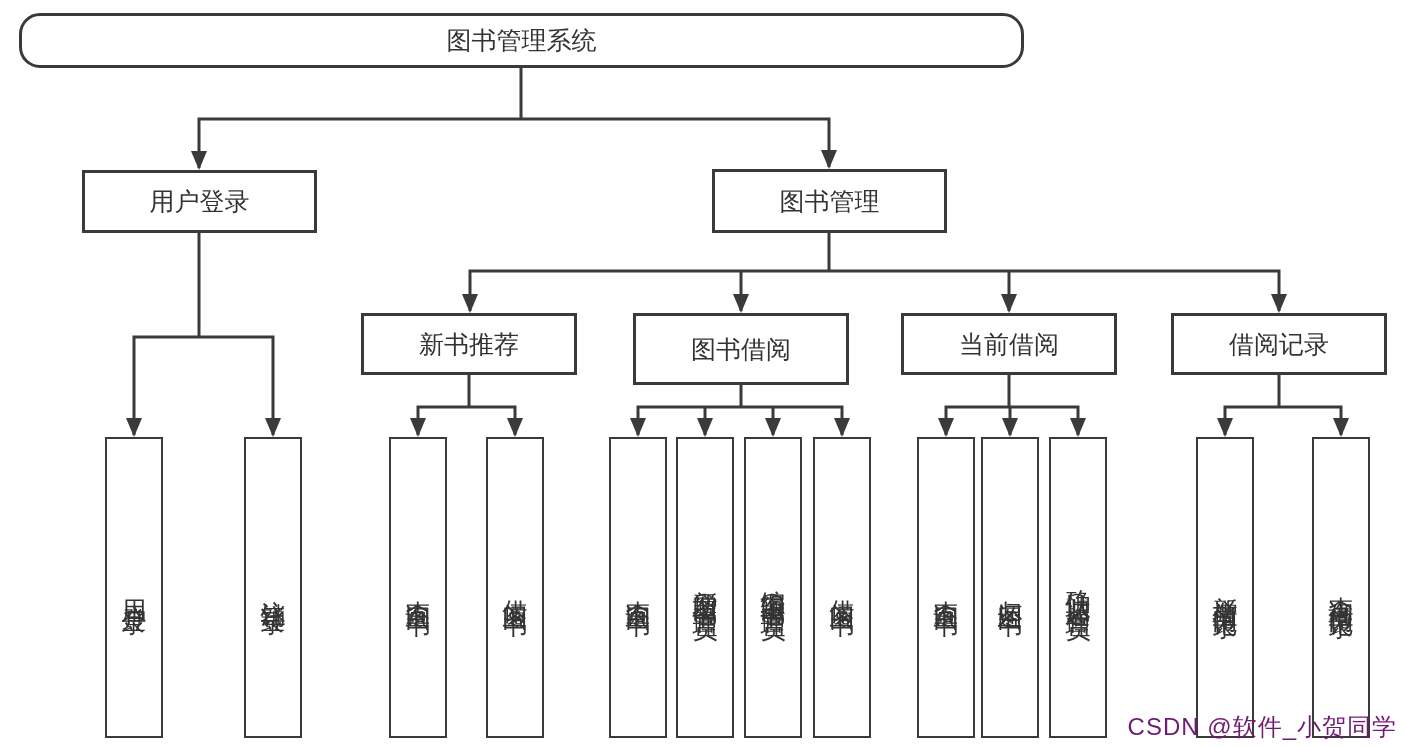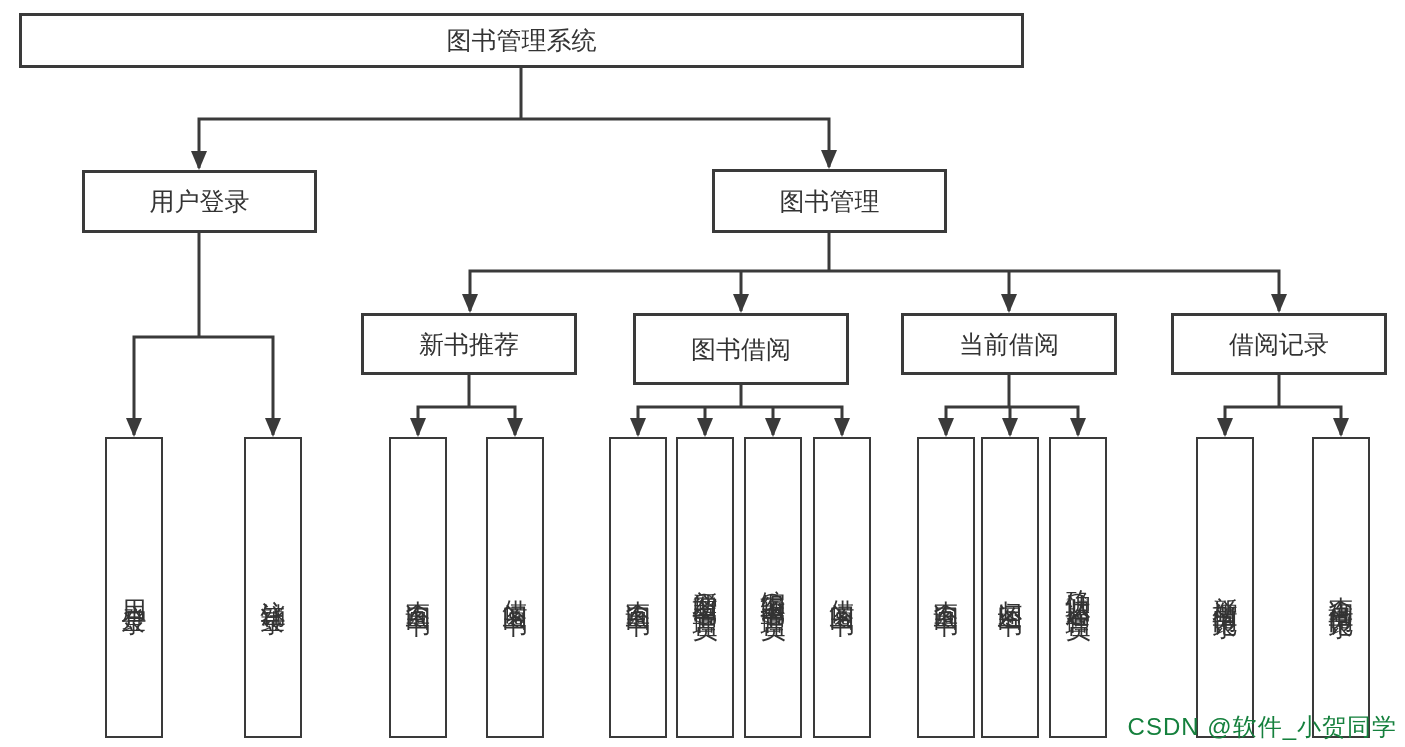--- a/index.html
+++ b/index.html
@@ -27,21 +27,21 @@
     text-orientation:mixed;
     letter-spacing:4px;
     line-height:1;
     font-size:25px;
     color:#333333;
   }
   .watermark{
     position:absolute;
     right:8px;bottom:4px;
     font-size:24px;
-    color:#15803d;
+    color:#701a75;
     letter-spacing:1px;
   }
 </style>
 </head>
 <body>
 
 <div class="canvas">
 
   <svg class="lines" width="1405" height="747" viewBox="0 0 1405 747">
     <g stroke="#3a3a3a" stroke-width="3" fill="none">
@@ -76,21 +76,21 @@
       <polygon points="773,437 765,418 781,418"></polygon>
       <polygon points="842,437 834,418 850,418"></polygon>
       <polygon points="946,437 938,418 954,418"></polygon>
       <polygon points="1010,437 1002,418 1018,418"></polygon>
       <polygon points="1078,437 1070,418 1086,418"></polygon>
       <polygon points="1225,437 1217,418 1233,418"></polygon>
       <polygon points="1341,437 1333,418 1349,418"></polygon>
     </g>
   </svg>
 
-  <div class="box" style="left:19px;top:13px;width:1005px;height:55px;">
+  <div class="box" style="left:19px;top:13px;width:1005px;height:55px;border-radius:21px;">
     <span>图书管理系统</span>
   </div>
 
   <div class="box" style="left:82px;top:170px;width:235px;height:63px;">
     <span>用户登录</span>
   </div>
   <div class="box" style="left:712px;top:169px;width:235px;height:64px;">
     <span>图书管理</span>
   </div>
 

